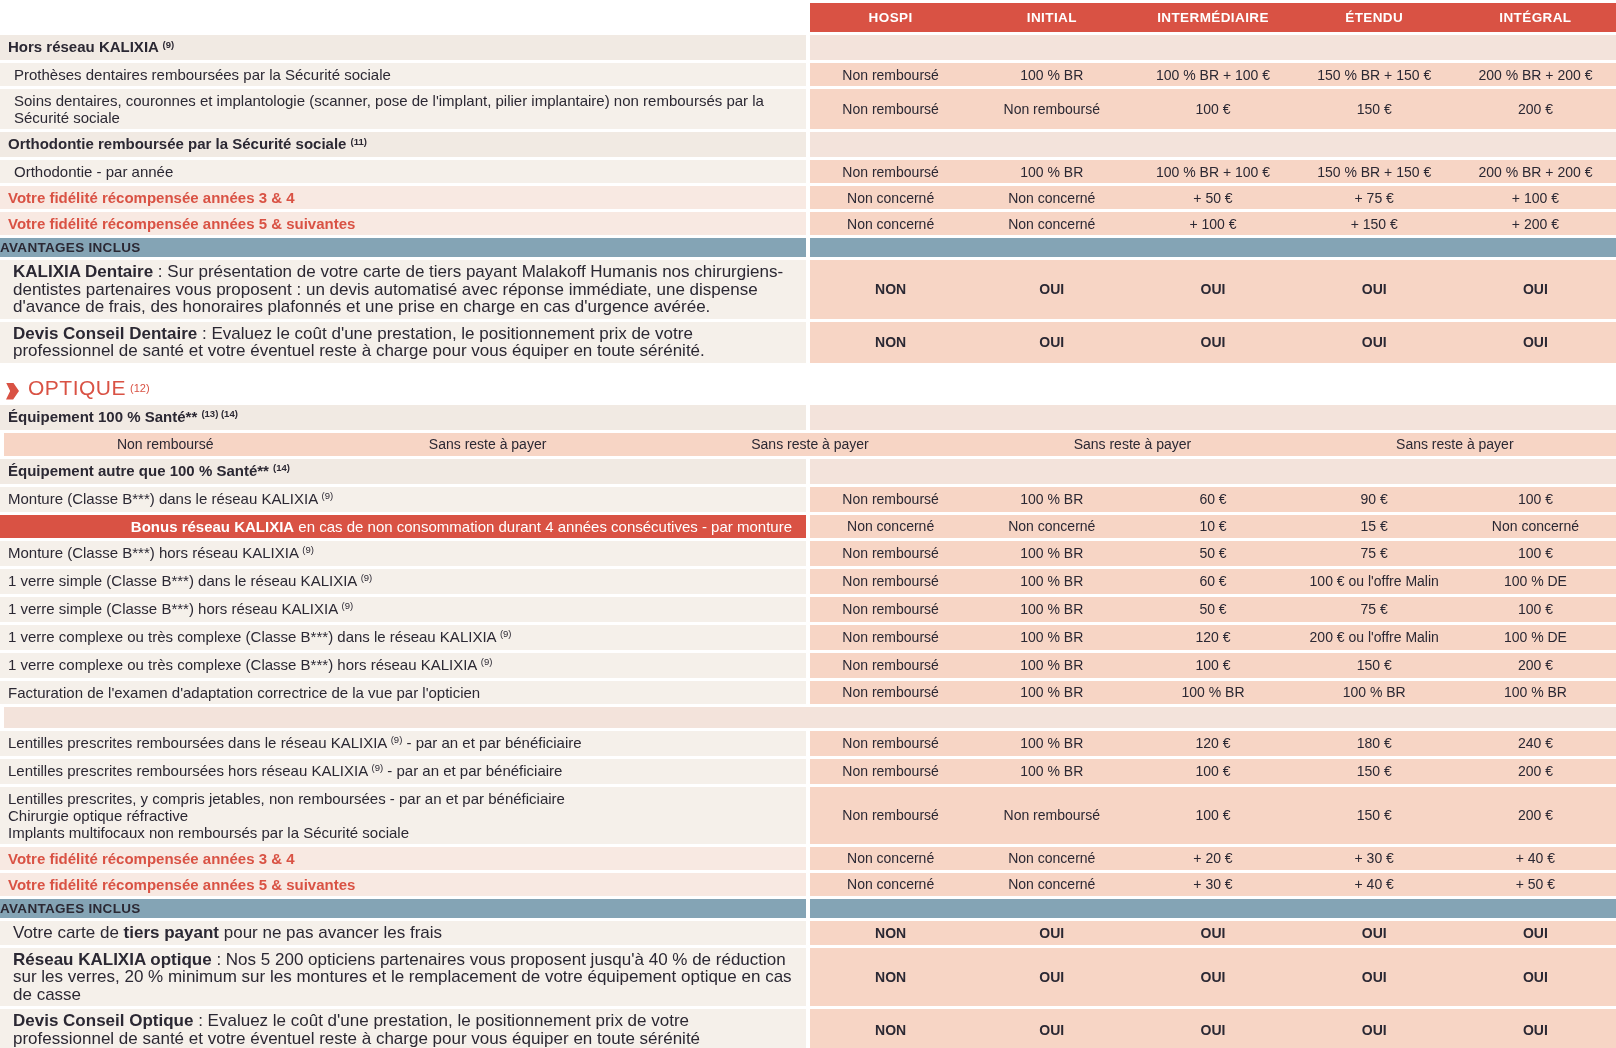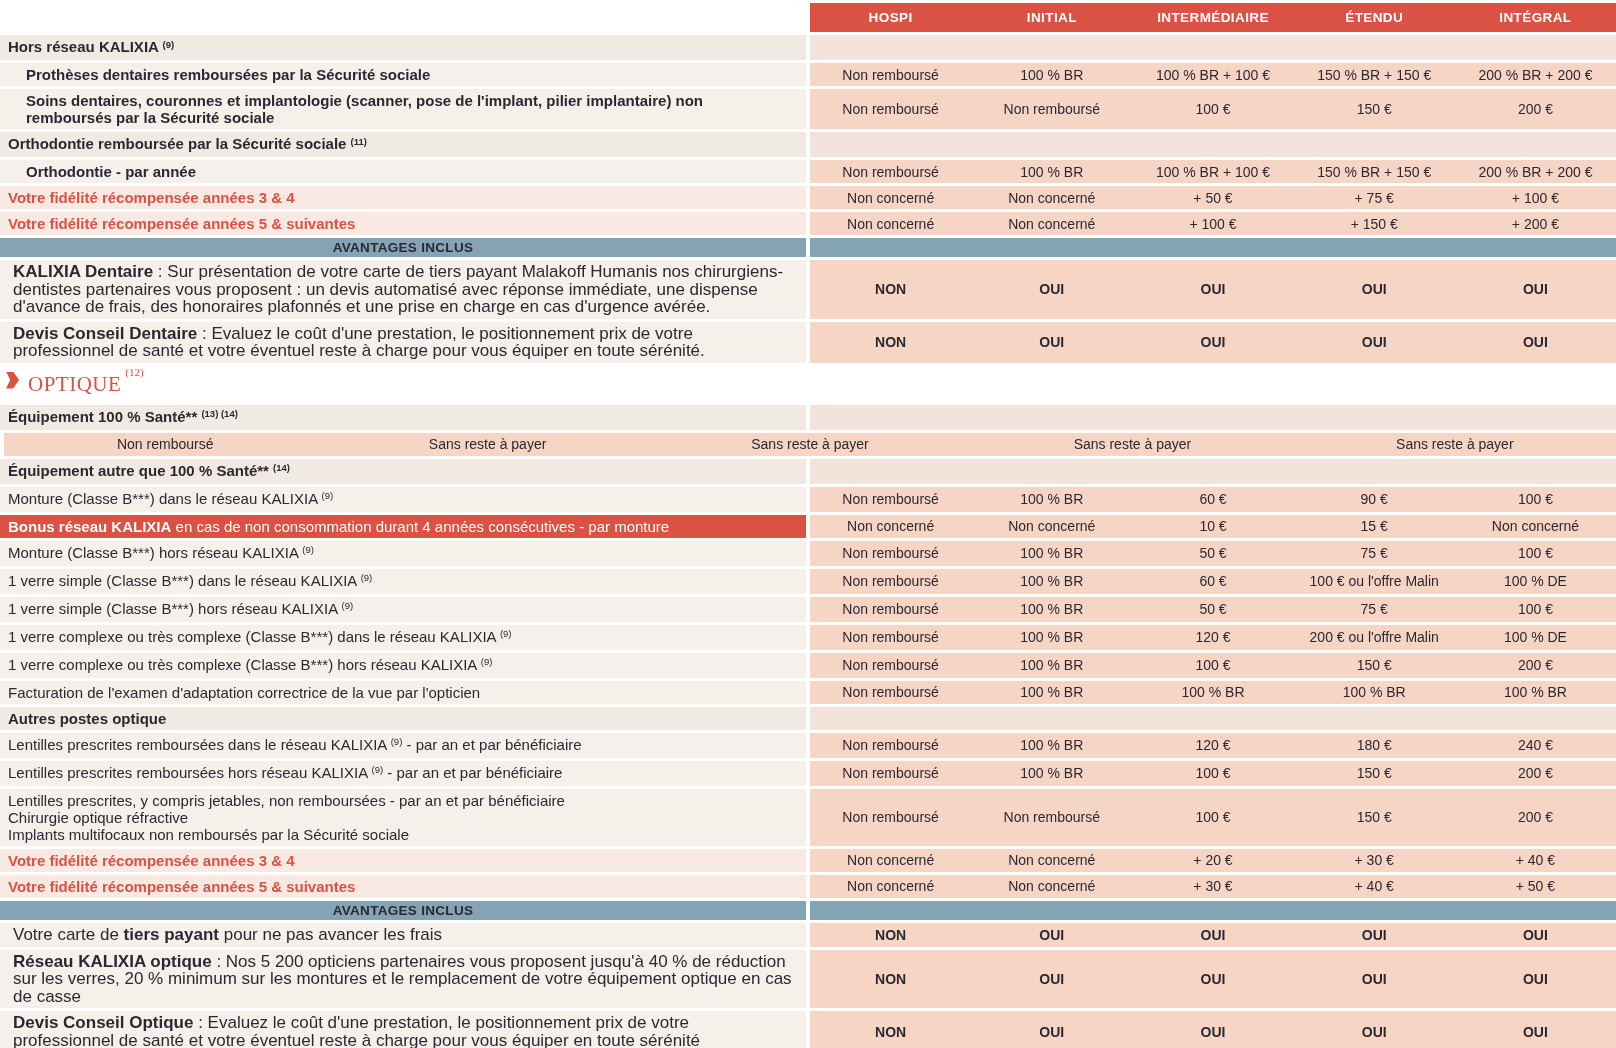--- a/index.html
+++ b/index.html
@@ -7,21 +7,21 @@
     width:1616px;height:1048px;overflow:hidden;background:#fff;
     font-family:"Liberation Sans", sans-serif;color:#2b2833;
     -webkit-font-smoothing:antialiased;
   }
   #table{padding-top:3px;}
   .row{display:flex;margin-bottom:3px;}
   .label-cell{
     flex:0 0 806px;box-sizing:border-box;display:flex;flex-direction:column;
     justify-content:center;padding:3px 14px 3px 8px;font-size:15px;line-height:17px;
   }
-  .label-cell.indent{padding-left:26px;font-weight:bold;}
+  .label-cell.indent{padding-left:14px;}
   .vals{flex:1;display:flex;margin-left:4px;min-width:0;}
   .vcell{
     flex:1 1 0;display:flex;align-items:center;justify-content:center;text-align:center;
     font-size:14px;box-sizing:border-box;padding:2px 3px;line-height:16px;
   }
   .b{font-weight:bold;}
   .sup{font-size:9.5px;position:relative;top:-4.5px;}
   
   .row-header .label-cell{background:transparent;}
   .row-header .vcell{
@@ -32,32 +32,32 @@
   .row-section .label-cell{background:var(--beigesec,#f1eae3);font-weight:bold;min-height:21px;}
   .row-section .vcell{background:var(--pale,#f3e3db);min-height:21px;}
   
   .row-item .label-cell{background:var(--beige,#f5f0ea);}
   .row-item .vcell{background:var(--pink,#f7d5c5);min-height:23px;}
   
   .row-fidelity .label-cell{background:var(--fid,#f8e9e2);color:var(--red,#d95244);font-weight:bold;min-height:22px;}
   .row-fidelity .vcell{background:var(--pink,#f7d5c5);min-height:22px;}
   
   .row-bar .label-cell{
-    background:var(--blue,#84a4b5);align-items:center;justify-content:center;
+    background:var(--blue,#84a4b5);align-items:flex-start;justify-content:center;
     min-height:19px;font-weight:bold;font-size:13.5px;letter-spacing:.3px;padding:0;
   }
   .bar-block{flex:1;background:var(--blue,#84a4b5);margin-left:4px;min-height:19px;}
   
-  .row-highlight .label-cell{background:var(--red,#d95244);color:#fff;min-height:22px;}
+  .row-highlight .label-cell{background:var(--red,#d95244);color:#fff;min-height:22px;align-items:flex-end;}
   .row-highlight .vcell{background:var(--pink,#f7d5c5);min-height:22px;}
   
   .row-advantage .label-cell{background:var(--beige,#f5f0ea);font-size:17px;line-height:17.5px;padding-left:13px;}
   .row-advantage .vcell{background:var(--pink,#f7d5c5);font-weight:bold;font-size:14px;min-height:24px;}
   
-  .row-title{align-items:flex-start;margin:9px 0 5px 0;padding-left:6px;min-height:28px;font-family:Liberation Serif, serif;}
+  .row-title{align-items:flex-end;margin:9px 0 5px 0;padding-left:6px;min-height:28px;}
   .chev{
     width:13px;height:17px;background:var(--red,#d95244);margin-right:9px;
     clip-path:polygon(0 0,55% 0,100% 50%,55% 100%,0 100%,32% 50%);
   }
   .title-text{color:var(--red,#d95244);font-size:21px;letter-spacing:.5px;}
   .title-sup{color:var(--red,#d95244);font-size:11px;position:relative;top:-6px;margin-left:4px;}
   .lab-line{display:block;}
 </style>
 </head>
 <body style="--red: #d95244; --pink: #f7d5c5; --pale: #f3e3db; --beige: #f5f0ea; --beigesec: #f1eae3; --fid: #f8e9e2; --blue: #84a4b5; color: rgb(43, 40, 51);">
@@ -315,23 +315,20 @@
       </div>
       <div class="vals">
         <div class="vcell">Non remboursé</div>
         <div class="vcell">100 % BR</div>
         <div class="vcell">100 % BR</div>
         <div class="vcell">100 % BR</div>
         <div class="vcell">100 % BR</div>
       </div>
     </div>
     <div class="row row-section">
-      <div class="label-cell">
-        <div class="lab-line"><span class="b">Autres postes optique</span></div>
-      </div>
       <div class="vals">
         <div class="vcell empty"></div>
         <div class="vcell empty"></div>
         <div class="vcell empty"></div>
         <div class="vcell empty"></div>
         <div class="vcell empty"></div>
       </div>
     </div>
     <div class="row row-item">
       <div class="label-cell">

